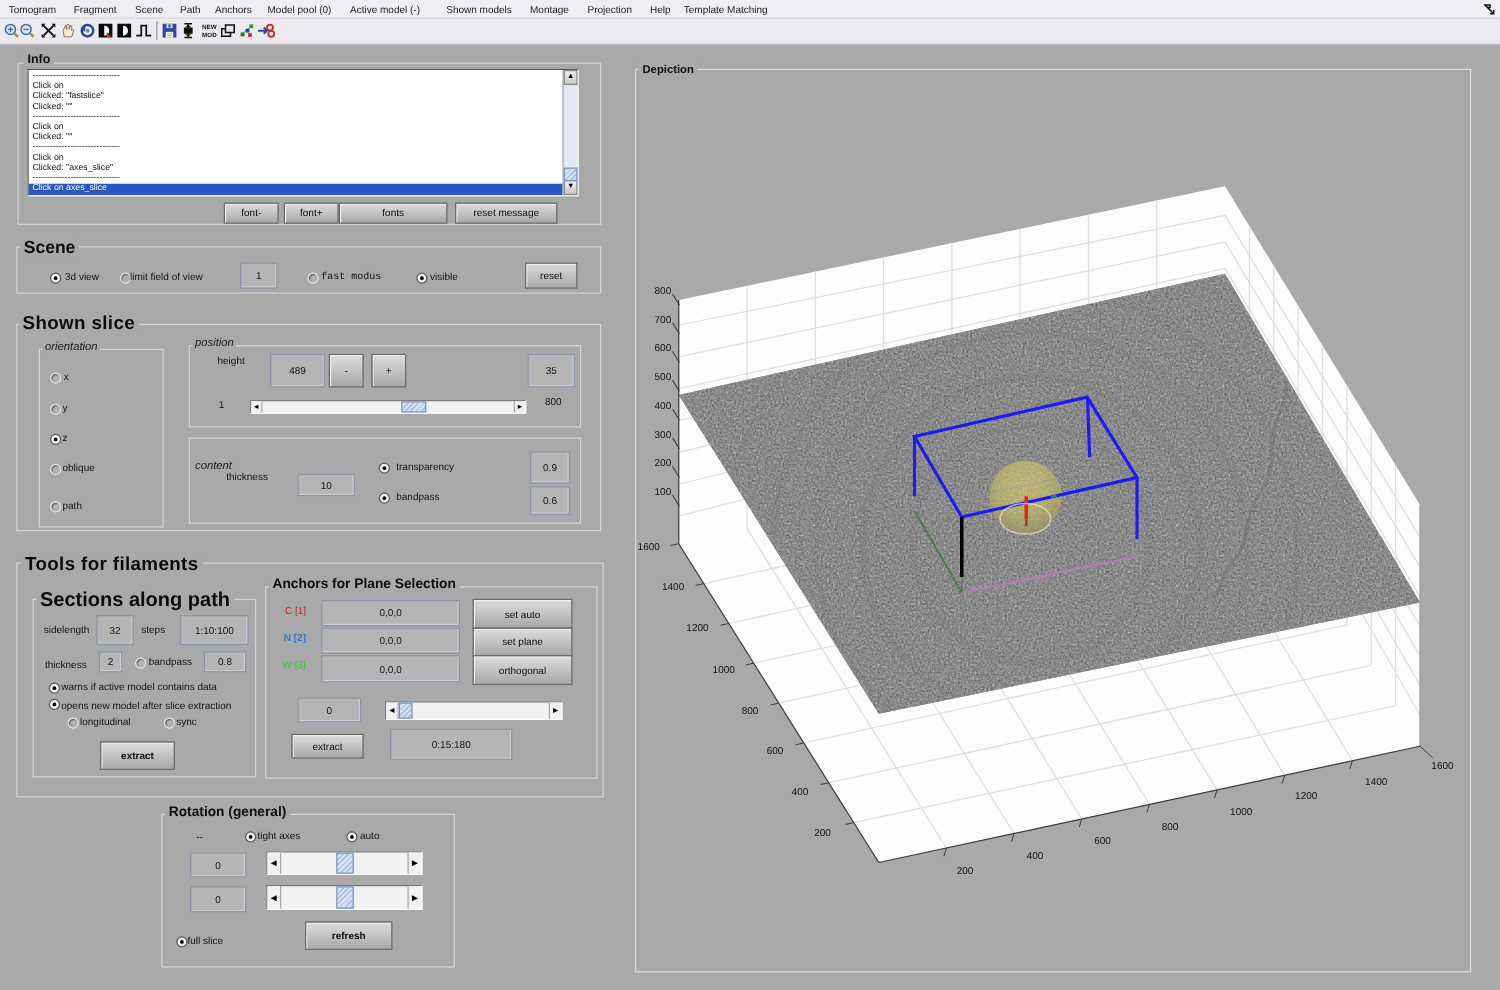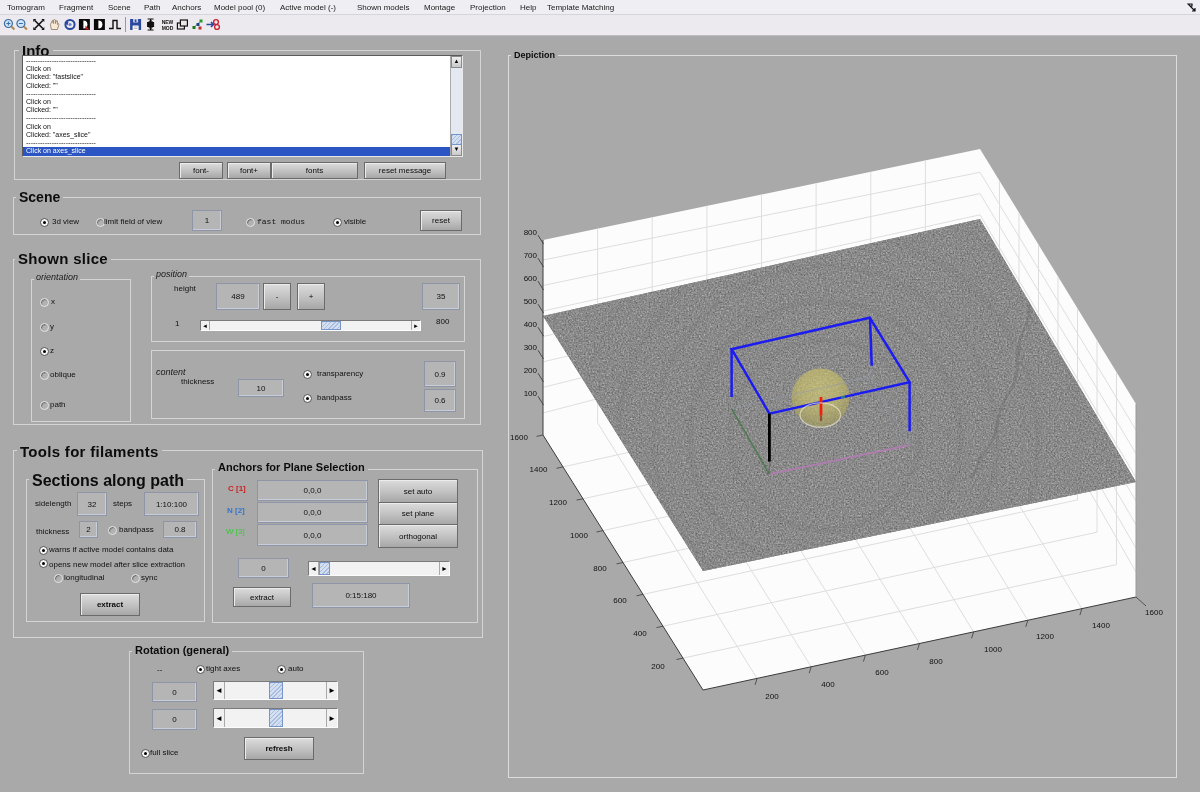--- a/index.html
+++ b/index.html
@@ -133,21 +133,21 @@
 
  <g transform="translate(212.5,9.5)">
   <path d="M-6,0 L1,0 M-1.5,-2.5 L1,0 L-1.5,2.5" stroke="#2b48a0" stroke-width="1.6" fill="none"></path>
   <circle cx="3.5" cy="-2.5" r="2.4" fill="none" stroke="#cc2233" stroke-width="1.4"></circle>
   <circle cx="4.5" cy="2.5" r="2.4" fill="none" stroke="#cc2233" stroke-width="1.4"></circle>
  </g>
 </svg>
 </div>
 
 <div class="grp" style="left:14px;top:50px;width:465px;height:128px;"></div>
-<div class="glab" style="left:19px;top:42px;font-size:15px;">Info</div>
+<div class="glab" style="left:19px;top:42px;font-size:10px;">Info</div>
 <div class="abs" style="left:22px;top:55px;width:439px;height:100px;background:#fff;
   border-top:1px solid #5a5a5a;border-left:1px solid #5a5a5a;border-bottom:1px solid #e9e9e9;border-right:1px solid #e9e9e9;">
   <div style="position:absolute;left:3px;top:1px;font-size:7px;line-height:8.2px;color:#111;white-space:pre;">------------------------------
 Click on
 Clicked: "fastslice"
 Clicked: ""
 ------------------------------
 Click on
 Clicked: ""
 ------------------------------
@@ -241,21 +241,21 @@
 <div class="radon" style="left:39px;top:559px;"></div>
 <div class="lbl" style="left:49px;top:560px;">opens new model after slice extraction</div>
 <div class="rad" style="left:54px;top:574px;"></div>
 <div class="lbl" style="left:64px;top:573px;">longitudinal</div>
 <div class="rad" style="left:131px;top:574px;"></div>
 <div class="lbl" style="left:141px;top:573px;">sync</div>
 <div class="btn" style="left:80px;top:593px;width:58px;height:21px;font-weight:bold;">extract</div>
 
 <div class="grp" style="left:212px;top:469px;width:264px;height:152px;"></div>
 <div class="glab" style="left:215px;top:461px;font-size:11px;">Anchors for Plane Selection</div>
-<div class="lbl" style="left:228px;top:484px;color:#cc2222;font-weight:bold;">C [1]</div>
+<div class="lbl" style="left:228px;top:484px;color:#cc2222;font-weight:normal;">C [1]</div>
 <div class="fld" style="left:257px;top:480px;width:109px;height:19px;">0,0,0</div>
 <div class="btn" style="left:378px;top:479px;width:78px;height:22px;">set auto</div>
 <div class="lbl" style="left:227px;top:506px;color:#3377cc;font-weight:bold;">N [2]</div>
 <div class="fld" style="left:257px;top:502px;width:109px;height:19px;">0,0,0</div>
 <div class="btn" style="left:378px;top:502px;width:78px;height:21px;">set plane</div>
 <div class="lbl" style="left:226px;top:527px;color:#33cc33;font-weight:normal;">W [3]</div>
 <div class="fld" style="left:257px;top:524px;width:109px;height:20px;">0,0,0</div>
 <div class="btn" style="left:378px;top:524px;width:78px;height:22px;">orthogonal</div>
 <div class="fld" style="left:238px;top:558px;width:49px;height:18px;">0</div>
 <div class="sldr" style="left:308px;top:561px;width:140px;height:13px;">

